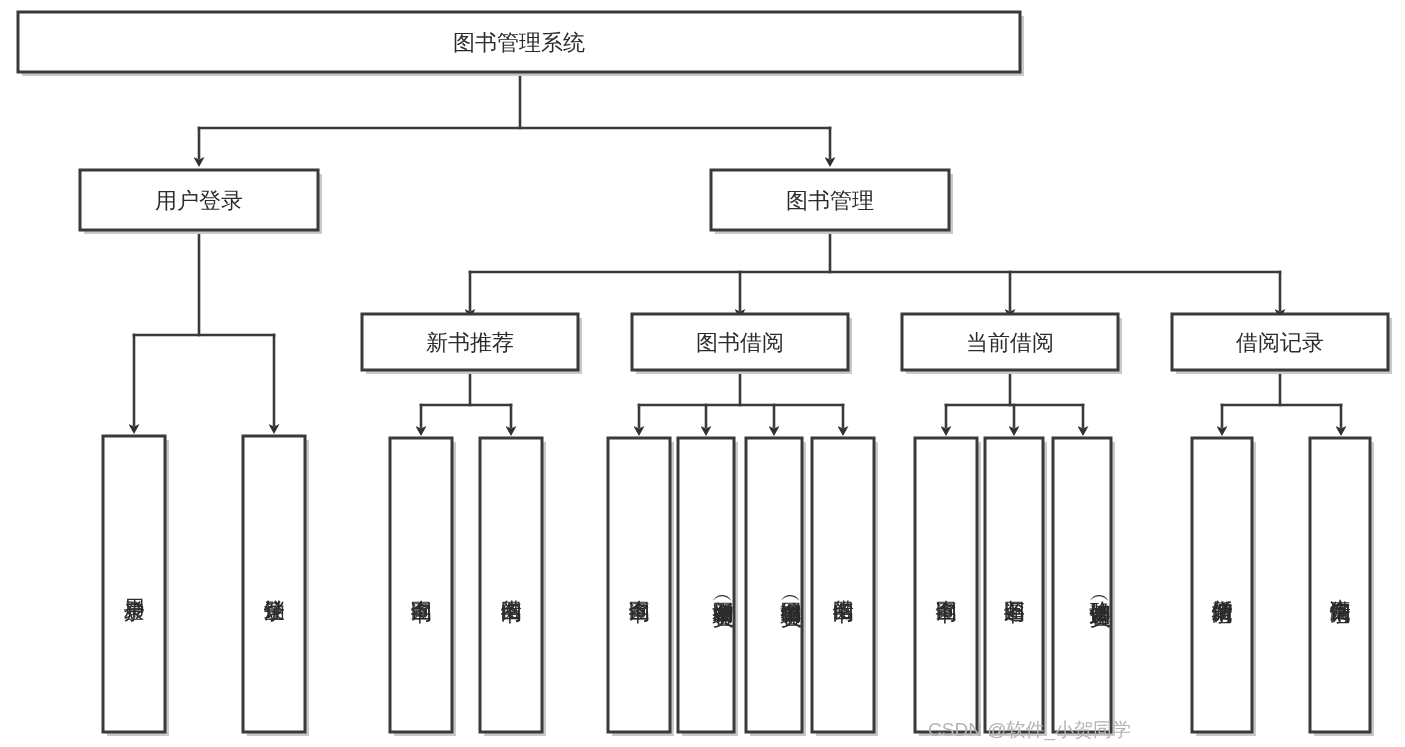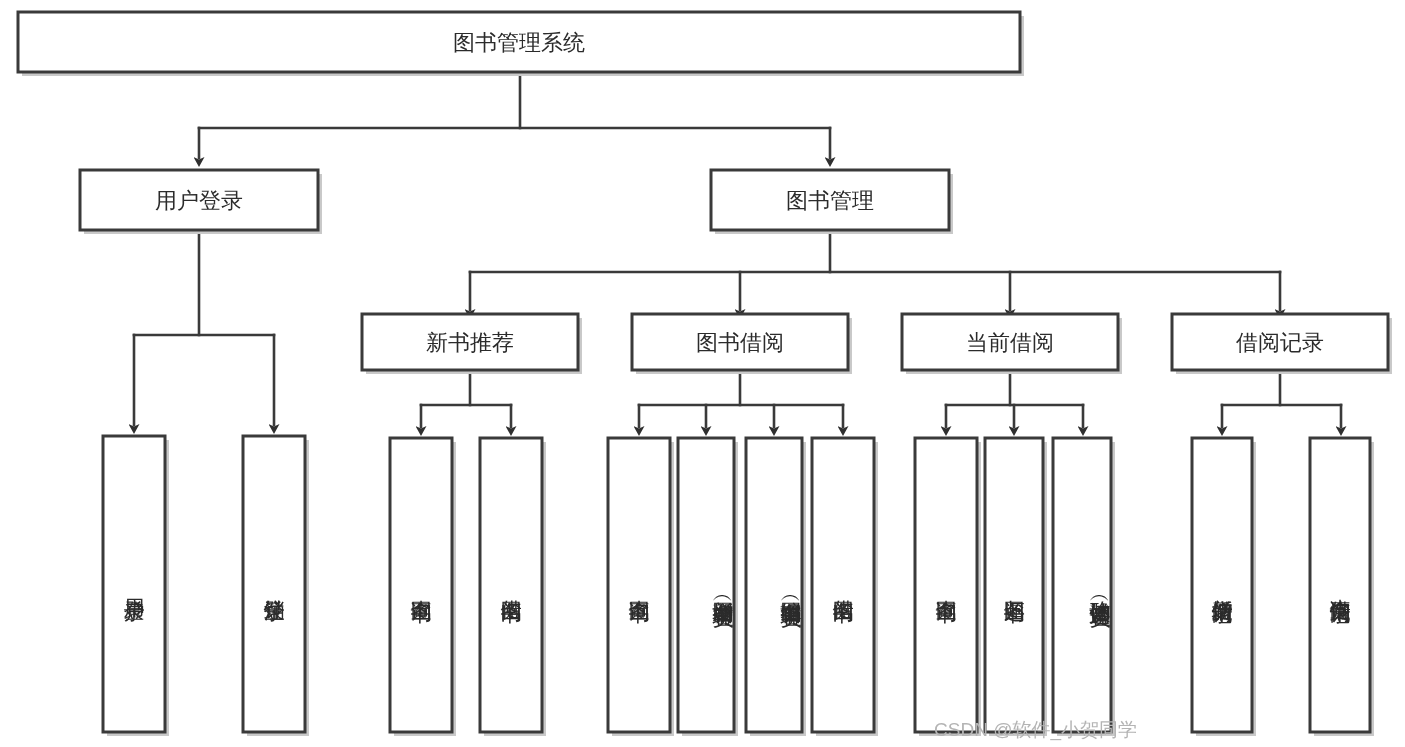--- a/index.html
+++ b/index.html
@@ -24,21 +24,21 @@
     writing-mode:vertical-rl;
     text-orientation:upright;
     font-family:"Liberation Sans","DejaVu Sans",sans-serif;
     font-size:21px;line-height:1.08;color:#2b2b2b;
     letter-spacing:1px;
     display:flex;align-items:flex-start;justify-content:center;
     pointer-events:none;
   }
   .vert-label.mid{align-items:center;}
   .watermark{
-    position:absolute;right:8px;bottom:4px;
+    position:absolute;right:14px;bottom:4px;
     font-size:19px;color:#b4b4b4;
     font-family:"Liberation Sans","DejaVu Sans",sans-serif;
     white-space:pre;
   }
 </style>
 </head>
 <body>
 
 <div id="stage">
 

